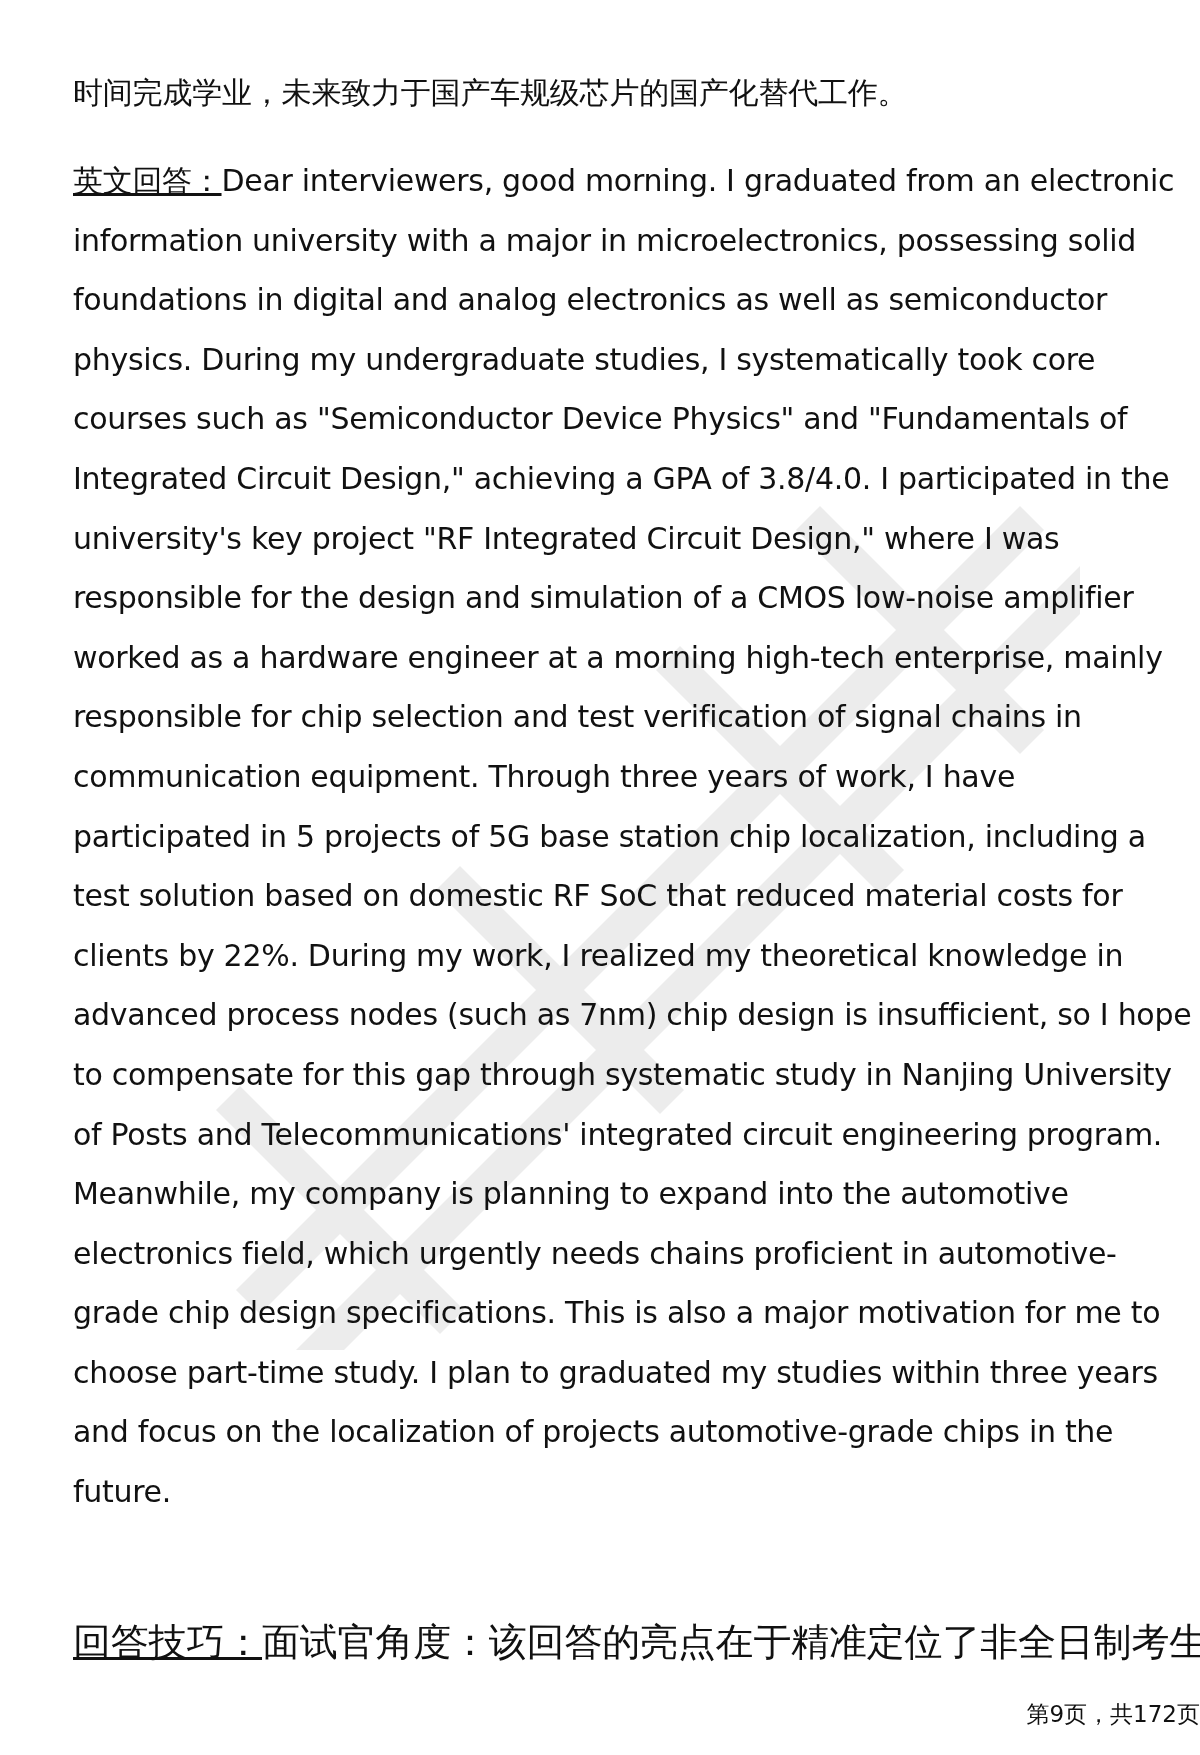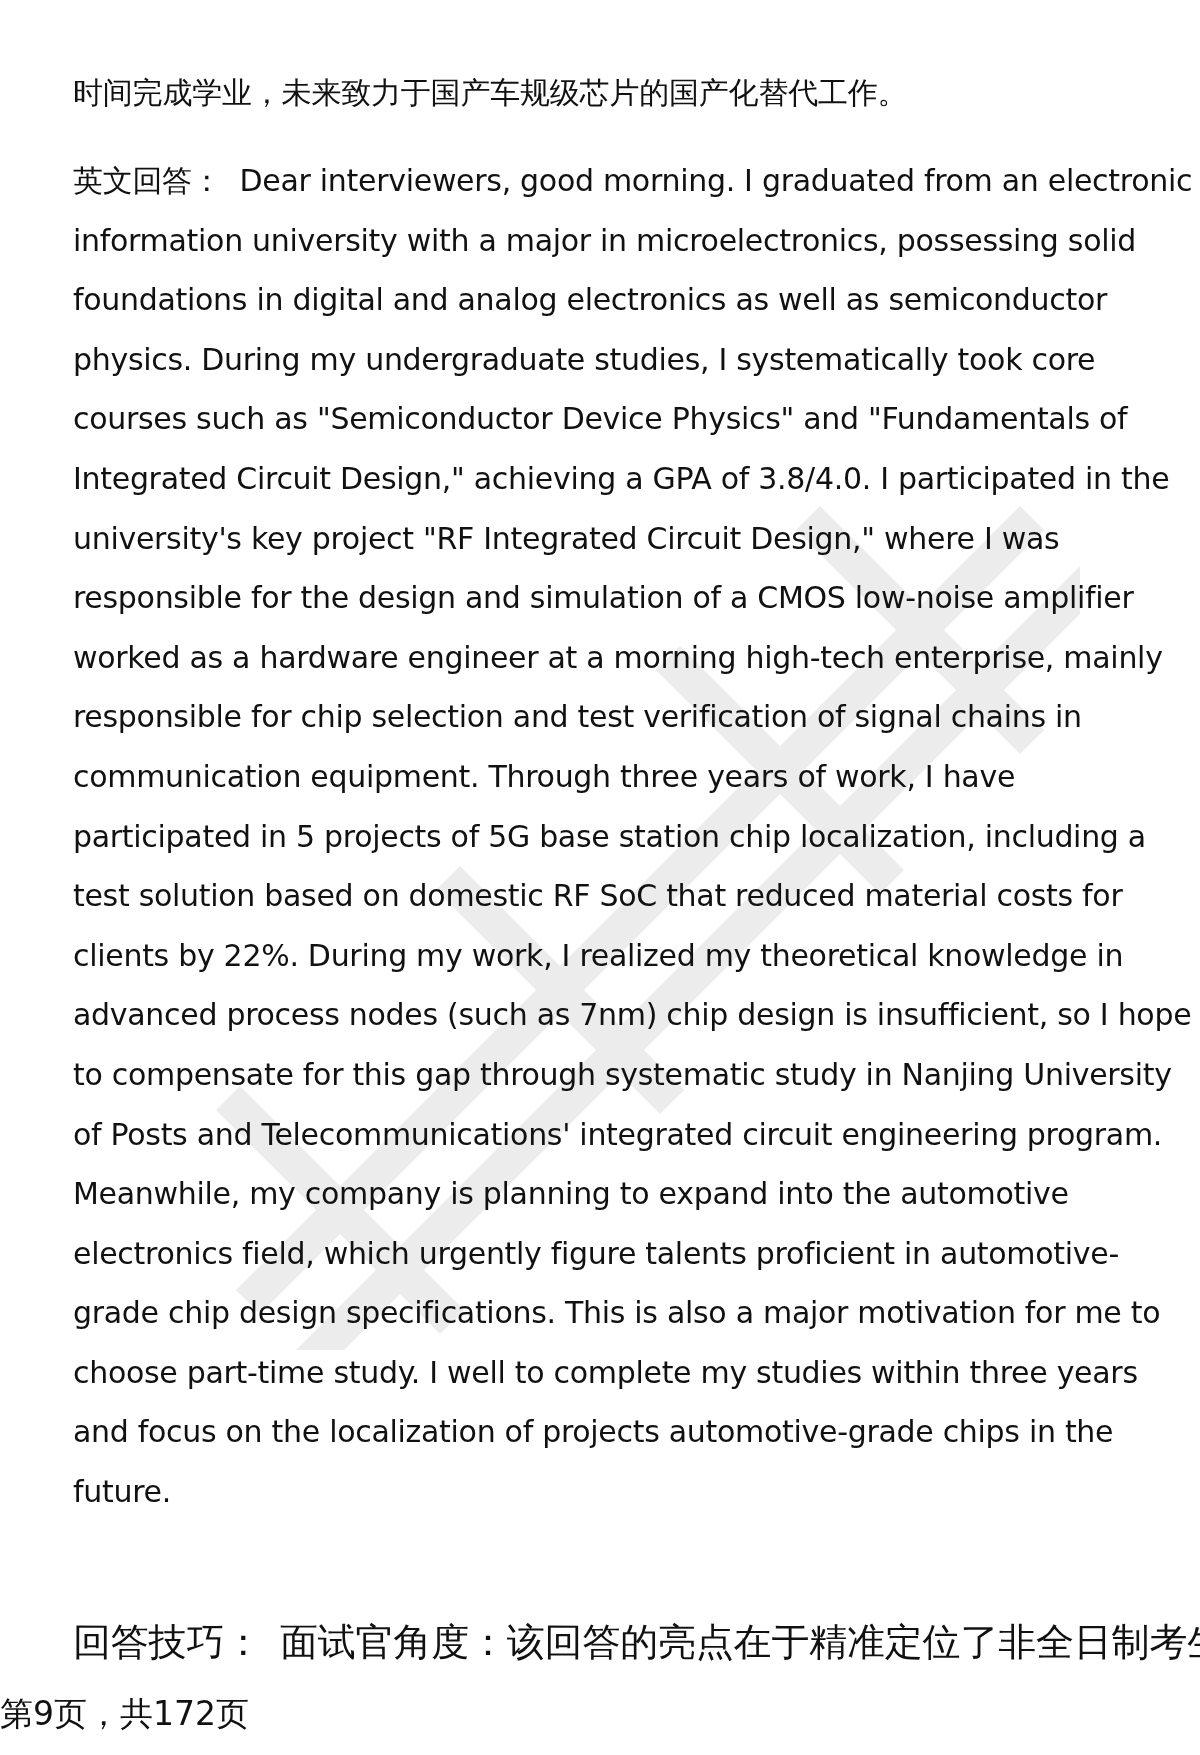--- a/index.html
+++ b/index.html
@@ -35,28 +35,28 @@
     left: 73px;
     font-size: 38px;
     line-height: 40px;
     white-space: nowrap;
     letter-spacing: -0.2px;
   }
   .cn-line {
     font-size: 30px;
   }
   .label {
-    margin-right: 18px;
+    text-decoration: underline;
   }
   .footer {
     position: absolute;
     left: 0;
     width: 1200px;
-    text-align: left;
-    font-size: 33px;
+    text-align: right;
+    font-size: 23px;
     line-height: 40px;
     top: 1694px;
   }
   .answer-block {
     position: absolute;
     left: 73px;
     top: 161px;
     width: 1090px;
   }
   .answer-block .row {
@@ -97,23 +97,23 @@
     <div class="row">worked as a hardware engineer at a morning high-tech enterprise, mainly</div>
     <div class="row">responsible for chip selection and test verification of signal chains in</div>
     <div class="row">communication equipment. Through three years of work, I have</div>
     <div class="row">participated in 5 projects of 5G base station chip localization, including a</div>
     <div class="row">test solution based on domestic RF SoC that reduced material costs for</div>
     <div class="row">clients by 22%. During my work, I realized my theoretical knowledge in</div>
     <div class="row">advanced process nodes (such as 7nm) chip design is insufficient, so I hope</div>
     <div class="row">to compensate for this gap through systematic study in Nanjing University</div>
     <div class="row">of Posts and Telecommunications' integrated circuit engineering program.</div>
     <div class="row">Meanwhile, my company is planning to expand into the automotive</div>
-    <div class="row">electronics field, which urgently figure talents proficient in automotive-</div>
+    <div class="row">electronics field, which urgently needs chains proficient in automotive-</div>
     <div class="row">grade chip design specifications. This is also a major motivation for me to</div>
-    <div class="row">choose part-time study. I well to complete my studies within three years</div>
+    <div class="row">choose part-time study. I plan to graduated my studies within three years</div>
     <div class="row">and focus on the localization of projects automotive-grade chips in the</div>
     <div class="row">future.</div>
   </div>
 
   <div class="line" style="top:1622px;"><span class="label">回答技巧：</span><span>面试官角度：该回答的亮点在于精准定位了非全日制考生的双重需求</span></div>
 
   <div class="footer">第9页，共172页</div>
 
 </div>
 

